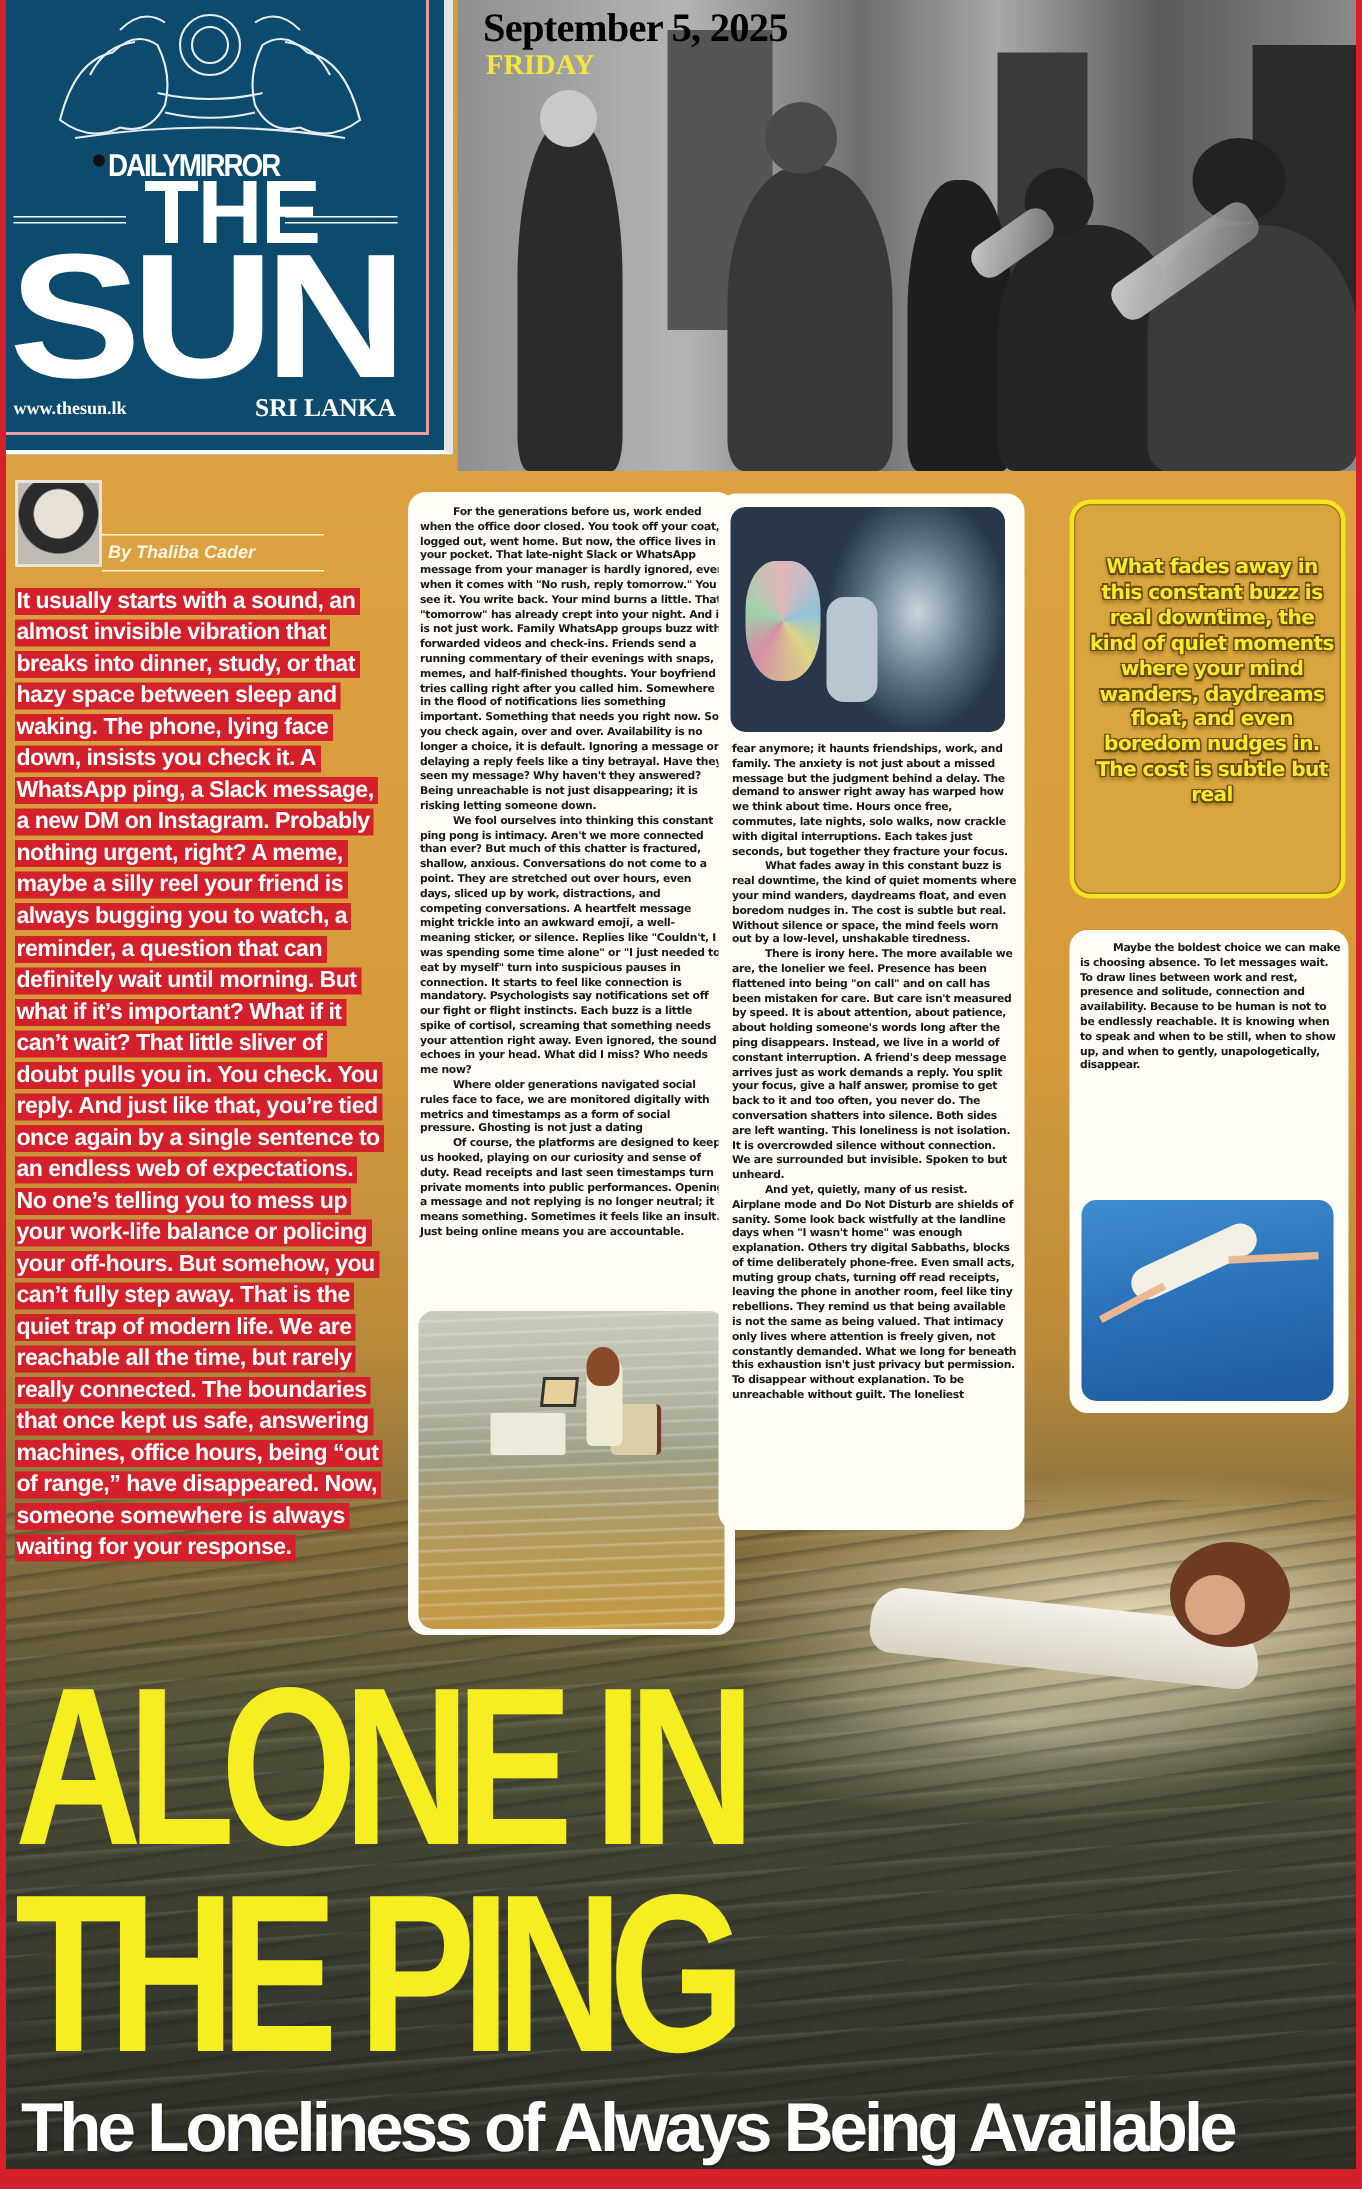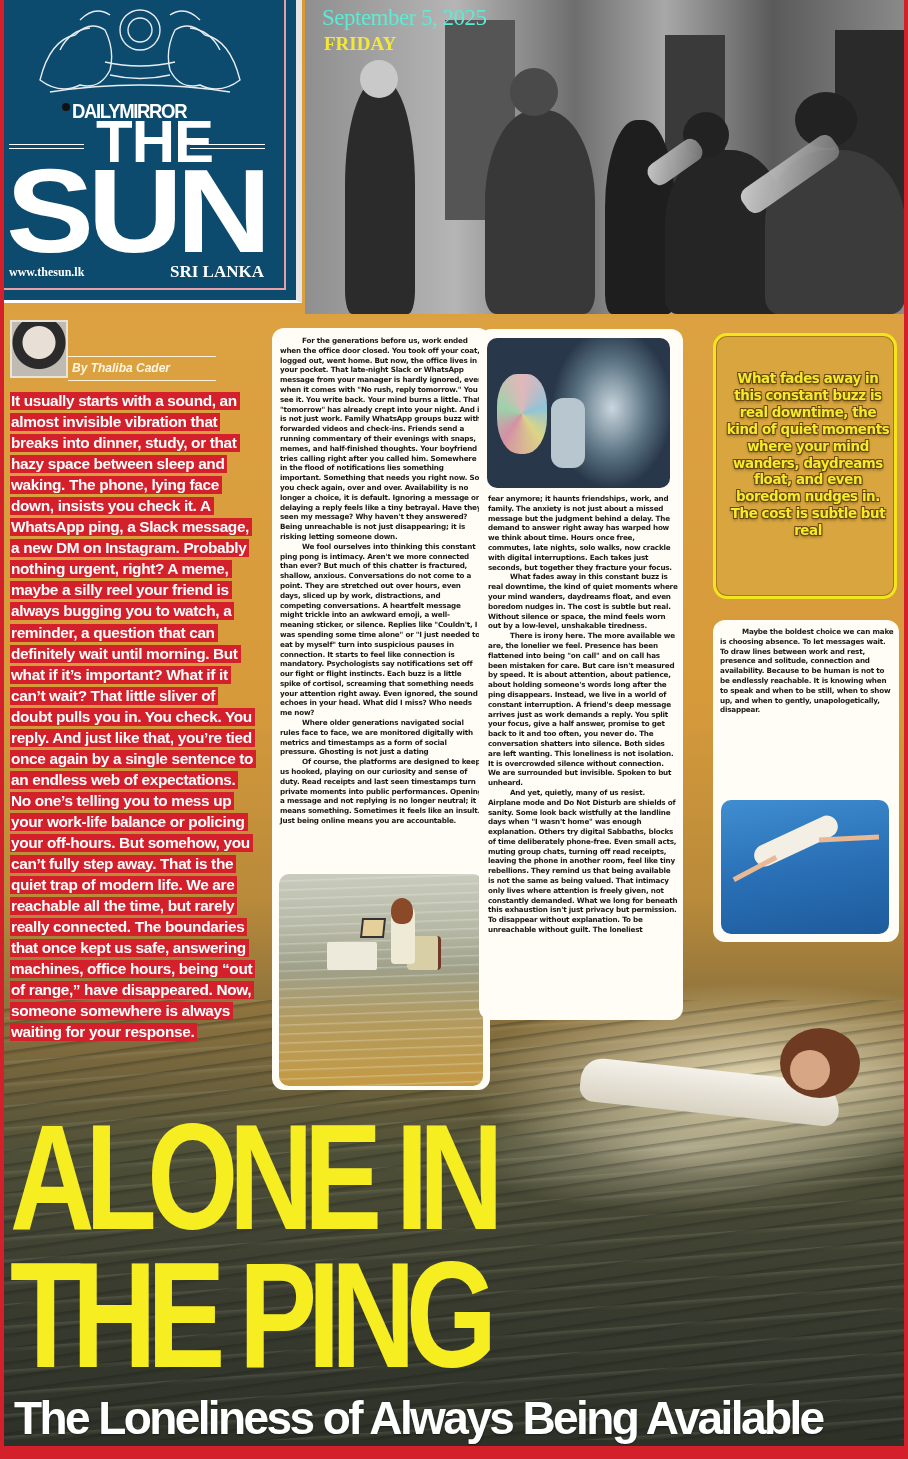--- a/index.html
+++ b/index.html
@@ -53,22 +53,22 @@
   
   .header-photo {
     position: absolute; left: 305px; top: 0; width: 600px; height: 314px; overflow: hidden;
     background: linear-gradient(90deg, #8f8f8f 0%, #b5b5b5 25%, #6e6e6e 45%, #a8a8a8 60%, #5a5a5a 78%, #8a8a8a 100%);
   }
   .hp-window { position: absolute; background: #2a2a2a; }
   .hp-person { position: absolute; border-radius: 45% 45% 10% 10%; background: #2b2b2b; }
   .hp-head { position: absolute; border-radius: 50%; background: #3a3a3a; }
   .hp-blur { position: absolute; background: linear-gradient(135deg, #ddd, #777); transform: rotate(-35deg); border-radius: 10px; opacity: .9; }
   .date-text {
-    position: absolute; left: 322px; top: 4px; font-family: "Liberation Serif", serif; font-weight: normal;
-    font-size: 23px; color: #5eead4; letter-spacing: -0.5px; line-height: 28px;
+    position: absolute; left: 322px; top: 4px; font-family: "Liberation Serif", serif; font-weight: bold;
+    font-size: 27px; color: #000000; letter-spacing: -0.5px; line-height: 28px;
   }
   .day-text {
     position: absolute; left: 324px; top: 32px; font-family: "Liberation Serif", serif; font-weight: bold;
     font-size: 19px; color: #f4e73b; line-height: 24px;
   }
 
   
   .author-photo {
     position: absolute; left: 10px; top: 320px; width: 58px; height: 58px; border: 2px solid #e9e3d8;
     background: radial-gradient(circle at 50% 38%, #e8e0d6 0 16px, #2b2b2b 17px 26px, #bfbab2 27px);

